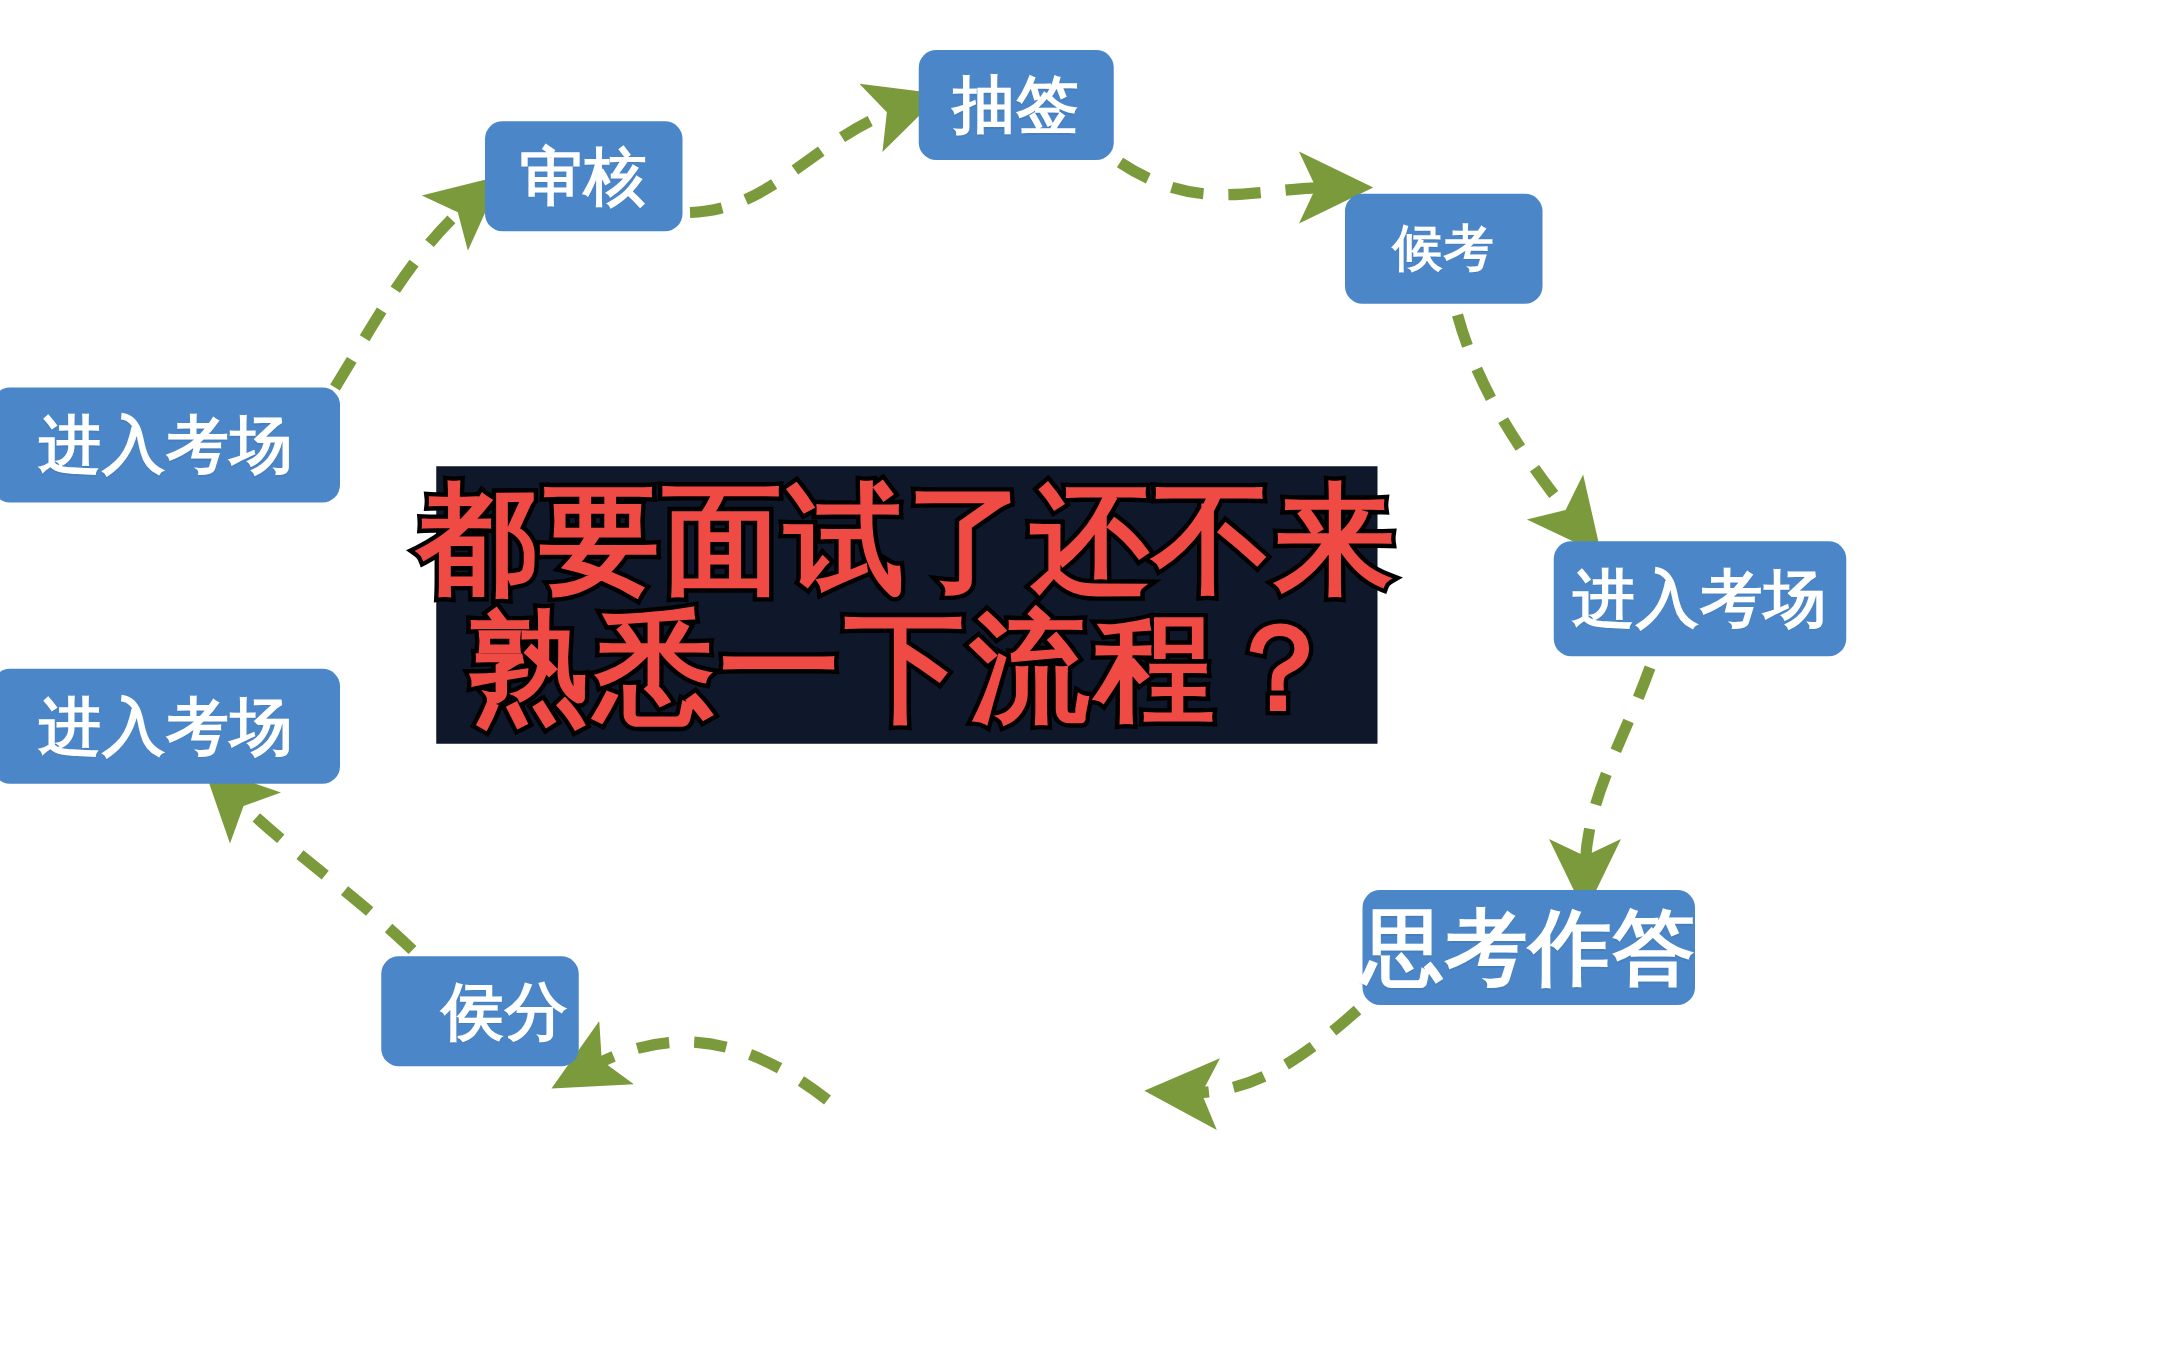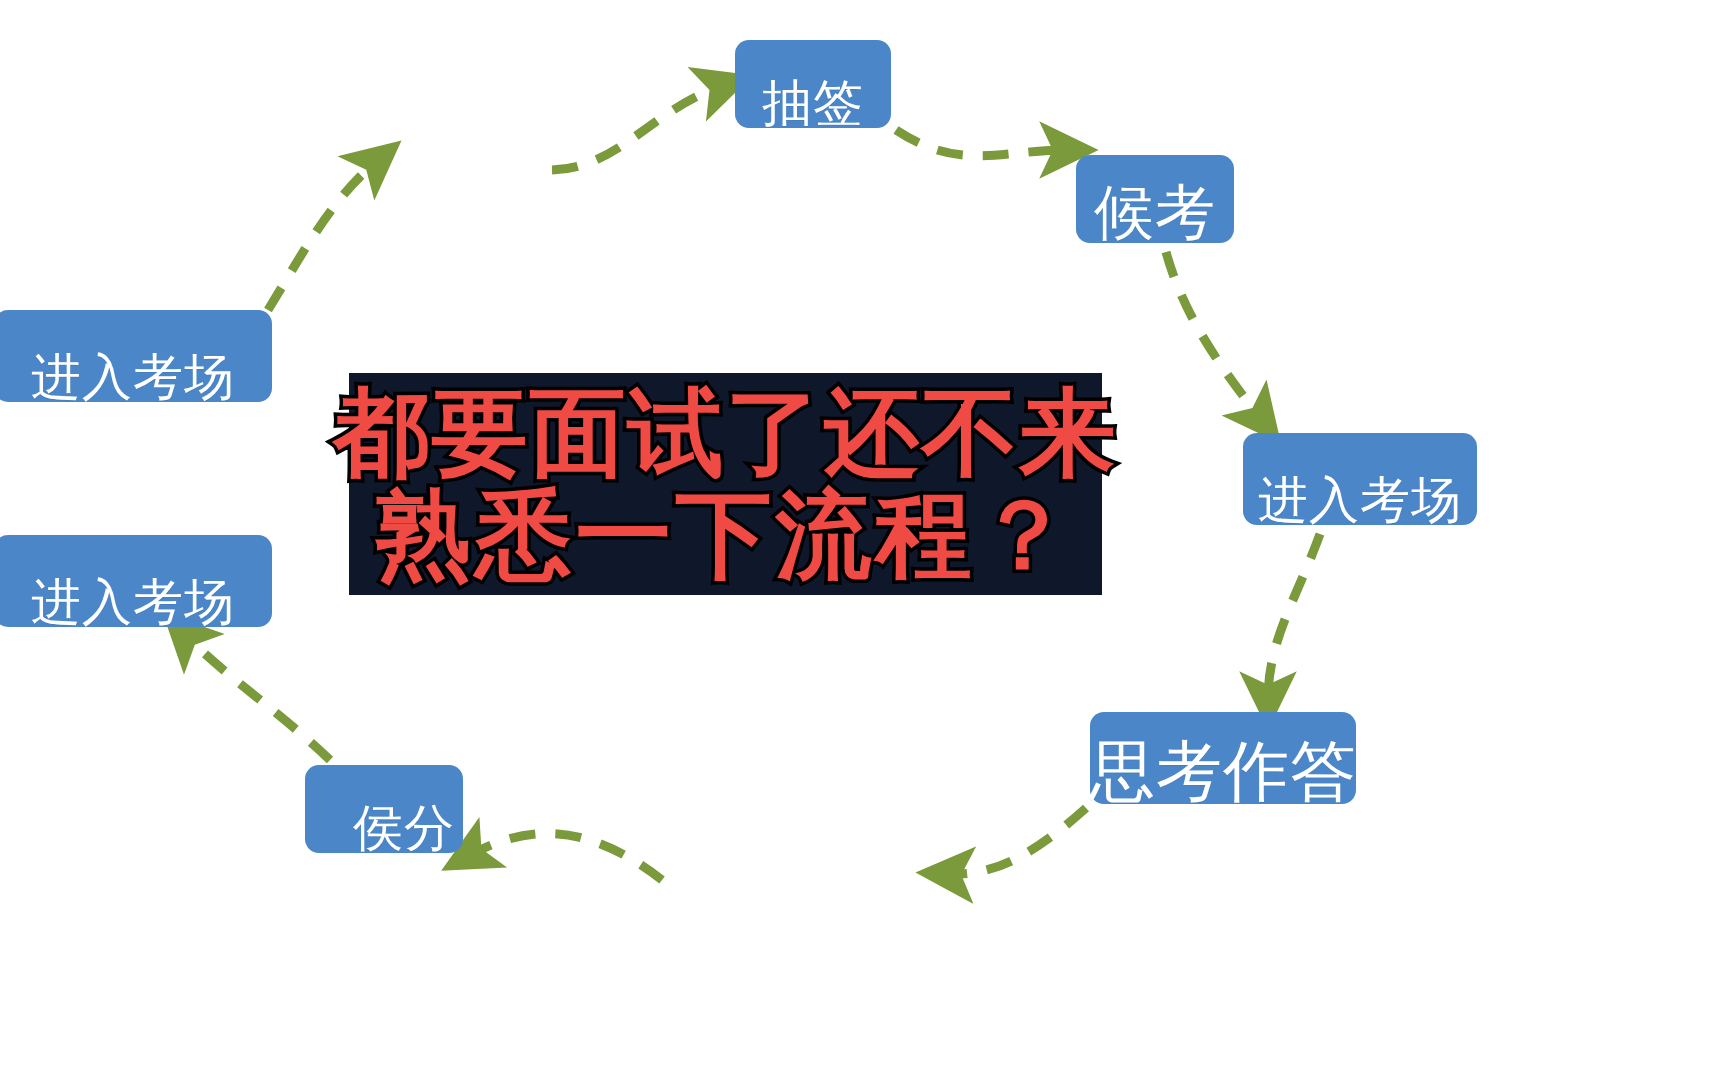--- a/index.html
+++ b/index.html
@@ -15,35 +15,35 @@
   
   #arrows{position:absolute;left:0;top:0;width:1728px;height:1080px;}
 
   
   .node{
     position:absolute;
     background:#4a86c8;
     border-radius:14px;
     color:#ffffff;
     display:flex;
-    align-items:flex-end;
+    align-items:center;
     justify-content:center;
-    font-weight:normal;
+    font-weight:bold;
     letter-spacing:1px;
     box-sizing:border-box;
     white-space:nowrap;
     text-shadow:0 1px 0 rgba(0,0,0,.05);
   }
   .node span{display:block;line-height:1;}
 
   
   #n-arrive   {left:-6px;  top:310px; width:278px; height:92px;  font-size:50px;}
   #n-review   {left:388px; top:97px;  width:158px; height:88px;  font-size:50px;}
   #n-draw     {left:735px; top:40px;  width:156px; height:88px;  font-size:50px;}
-  #n-wait     {left:1076px;top:155px; width:158px; height:88px;  font-size:60px;}
+  #n-wait     {left:1076px;top:155px; width:158px; height:88px;  font-size:40px;}
   #n-enter    {left:1243px;top:433px; width:234px; height:92px;  font-size:50px;}
   #n-answer   {left:1090px;top:712px; width:266px; height:92px;  font-size:66px;}
   #n-score    {left:670px; top:838px; width:268px; height:92px;  font-size:50px;}
   #n-pending  {left:305px; top:765px; width:158px; height:88px;  font-size:50px;padding-left:40px;}
   #n-publish  {left:-6px;  top:535px; width:278px; height:92px;  font-size:50px;}
 
   
   #caption{
     position:absolute;
     left:349px; top:373px;
@@ -96,20 +96,23 @@
       <path id="e7" d="M 662 880 C 590 824 530 822 468 856"></path>
 
       <path id="e8" d="M 330 760 C 280 712 230 680 184 634"></path>
     </g>
   </svg>
 
   <div class="node" id="n-arrive">
     <span>进入考场</span>
   </div>
 
+  <div class="node" id="n-review">
+    <span>审核</span>
+  </div>
 
   <div class="node" id="n-draw">
     <span>抽签</span>
   </div>
 
   <div class="node" id="n-wait">
     <span>候考</span>
   </div>
 
   <div class="node" id="n-enter">

